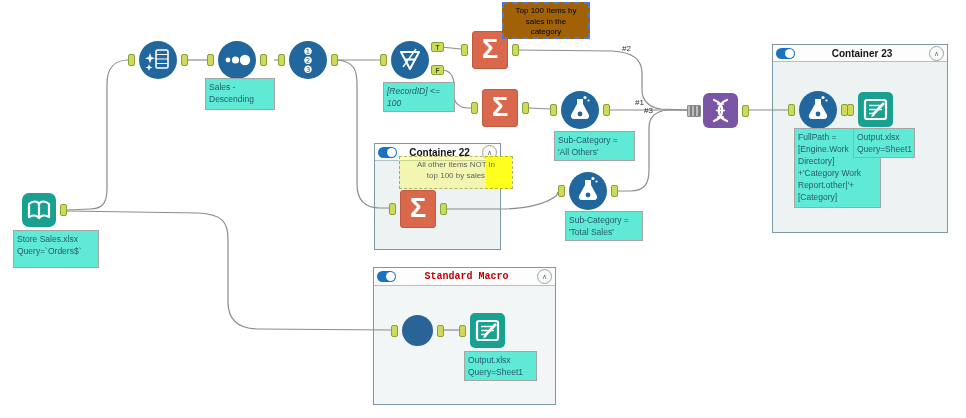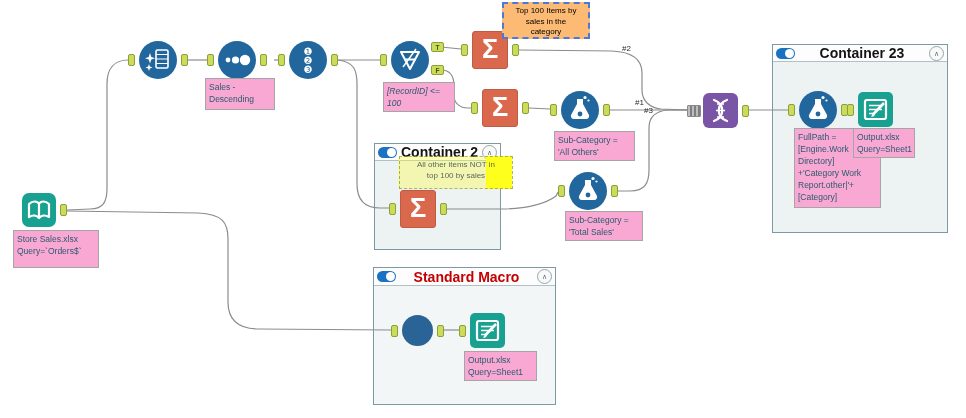--- a/index.html
+++ b/index.html
@@ -3,23 +3,23 @@
 <meta charset="utf-8">
 <style>
   html,body{margin:0;padding:0;background:#fff;}
   .canvas{position:relative;width:966px;height:418px;background:#fff;overflow:hidden;
           font-family:"Liberation Sans",sans-serif;}
   
   .container-box{position:absolute;border:1px solid #7d99a3;background:#edf2f3;z-index:1;box-sizing:border-box;}
   .container-header{position:absolute;left:0;right:0;top:0;height:17px;background:#fdfdfd;
           border-bottom:1px solid #b2c1c6;display:flex;align-items:center;gap:4px;
           padding:0 3px;box-sizing:border-box;}
-  .container-title{flex:1;text-align:center;font-size:14px;font-weight:bold;color:#141414;
+  .container-title{flex:1;text-align:center;font-size:10px;font-weight:bold;color:#141414;
           white-space:nowrap;overflow:hidden;}
-  .container-title.red{color:#c40000;}
+  .container-title.red{color:#c40000;font-family:Liberation Mono, monospace;}
   .toggle{width:19px;height:11px;border-radius:6px;background:#1973c2;position:relative;flex:0 0 auto;}
   .toggle::after{content:"";position:absolute;right:1px;top:1px;width:9px;height:9px;background:#fff;border-radius:50%;}
   .collapse-btn{width:13px;height:13px;border-radius:50%;border:1px solid #9aa5a8;background:#f8fafa;
           display:flex;align-items:center;justify-content:center;font-size:7px;color:#666;
           flex:0 0 auto;line-height:1;}
   
   .tool{position:absolute;z-index:3;}
   .circle{border-radius:50%;background:#21679e;display:flex;align-items:center;justify-content:center;}
   .sq{display:flex;align-items:center;justify-content:center;box-sizing:border-box;}
   .sigma{color:#fff;font-size:27px;font-weight:bold;line-height:1;transform:translateY(-1px);}
@@ -27,24 +27,24 @@
        font-size:10px;line-height:9px;}
   .anchor{position:absolute;width:7px;height:12px;background:#cdda5a;border:1px solid #85a23b;
           border-radius:2px;z-index:4;box-sizing:border-box;}
   .anchor.in{left:-11px;top:50%;transform:translateY(-50%);}
   .anchor.out{right:-11px;top:50%;transform:translateY(-50%);}
   .anchor.lettered{width:13px;height:10px;display:flex;align-items:center;justify-content:center;
           font-size:6.5px;font-weight:bold;color:#41520f;transform:none;}
   .anchor.multi{width:14px;height:12px;border:1px solid #8a8a8a;border-radius:1px;
           background:repeating-linear-gradient(90deg,#bdbdbd 0 2px,#7e7e7e 2px 4px);}
   
-  .label-box{position:absolute;background:#f9a8d4;border:1px solid #a5a5a5;color:#2a5a6f;
+  .label-box{position:absolute;background:#5eead4;border:1px solid #a5a5a5;color:#2a5a6f;
           font-size:8.5px;line-height:12px;padding:2px 3px;z-index:3;box-sizing:border-box;white-space:nowrap;}
   .label-box div{white-space:nowrap;}
-  .annotation{position:absolute;border:2px dashed #4d79d6;background:#fdba74;color:#000;
+  .annotation{position:absolute;border:2px dashed #4d79d6;background:#a16207;color:#000;
           font-size:8px;line-height:10.5px;text-align:center;padding:2px 1px;z-index:5;box-sizing:border-box;}
   .annotation.faded{border:1px dashed rgba(120,130,70,.6);
           background:linear-gradient(90deg,rgba(255,255,40,.33) 0 77%,#ffff1e 77% 100%);
           color:rgba(45,60,70,.78);padding-top:3px;}
   .conn-label{position:absolute;font-size:8px;color:#2a2a2a;z-index:4;}
   svg.wires{position:absolute;left:0;top:0;z-index:2;}
 </style>
 </head>
 <body>
 

